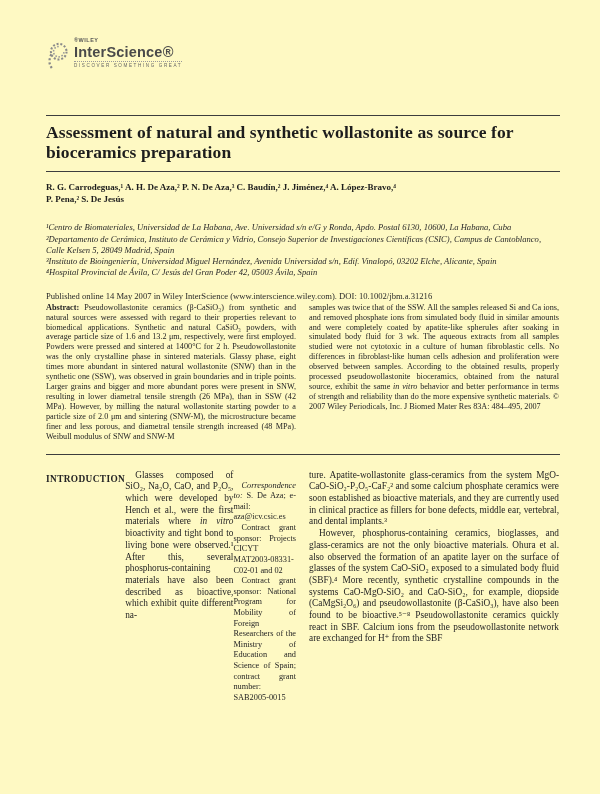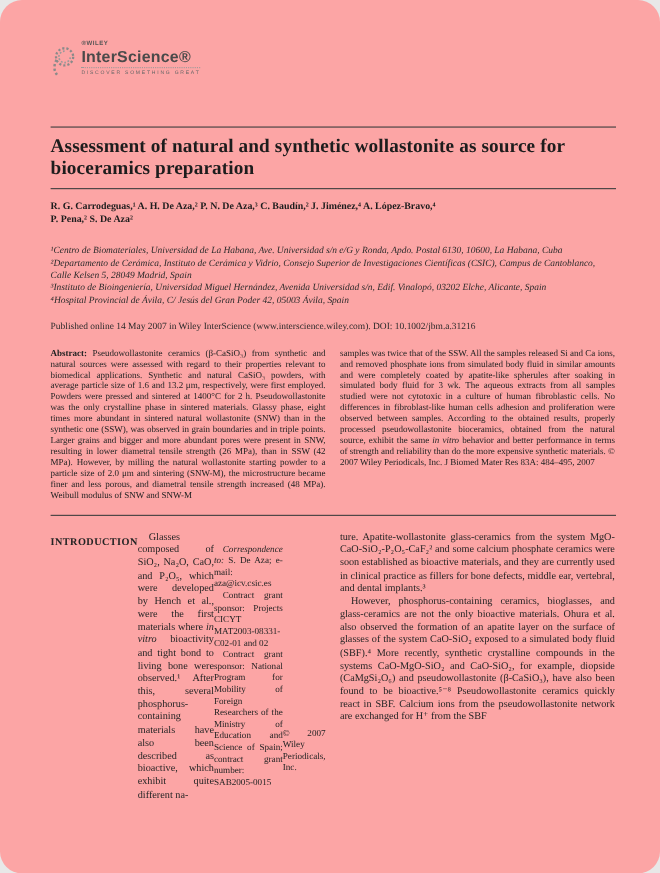--- a/index.html
+++ b/index.html
@@ -1,20 +1,20 @@
 <!DOCTYPE html>
 <html><head>
 <meta charset="utf-8">
 <style>
   html,body{margin:0;padding:0;background:#e8e8e8;}
   .page{
-    width:600px;height:794px;background:#fca5a5;margin:0 auto;
+    width:600px;height:794px;background:#fef9c3;margin:0 auto;
     font-family:"Liberation Serif","DejaVu Serif",serif;
     color:#222;box-sizing:border-box;
-    padding:38px 40px 0 46px;position:relative;overflow:hidden;border-radius:20px;
+    padding:38px 40px 0 46px;position:relative;overflow:hidden;
   }
   .it{font-style:italic;}
   .bd{font-weight:bold;}
 
   
   .logo{display:flex;align-items:flex-start;gap:4px;height:44px;margin-bottom:33px;margin-left:-2px;}
   .logo-globe{margin-top:2px;}
   .logo-text{display:flex;flex-direction:column;line-height:1;}
   .logo-wiley{font-family:"Liberation Sans","DejaVu Sans",sans-serif;font-size:5.5px;font-weight:bold;color:#555;letter-spacing:.5px;margin-bottom:1px;}
   .logo-brand{font-family:"Liberation Sans","DejaVu Sans",sans-serif;font-size:14.5px;font-weight:bold;color:#4a4a4a;letter-spacing:.2px;}
@@ -23,21 +23,21 @@
   
   .rule{border:none;border-top:1.4px solid #3d3d3d;margin:0;}
 
   
   .title{font-size:17.5px;font-weight:bold;line-height:1.13;margin:7px 0 8px 0;max-width:478px;letter-spacing:.1px;color:#1d1d1d;}
   .authors{margin-top:9px;font-size:9px;font-weight:bold;line-height:1.38;color:#1d1d1d;}
   .affils{margin-top:17px;font-size:8.6px;font-style:italic;line-height:1.3;max-width:516px;color:#2a2a2a;}
   .dates{margin-top:13px;font-size:8.6px;line-height:1.34;color:#2a2a2a;}
 
   
-  .abstract{display:flex;gap:13px;margin-top:14px;}
+  .abstract{display:flex;gap:13px;}
   .abstract .col{width:250px;font-size:8.2px;line-height:1.21;text-align:justify;color:#242424;}
   .abstract p{margin:0;}
   .abstract .keywords{margin-top:9px;}
 
   .rule-abs{margin-top:12px;}
 
   
   .main{display:flex;gap:13px;margin-top:15px;height:238px;}
   .main .col{width:250px;font-size:9.3px;line-height:1.26;text-align:justify;color:#242424;}
   .col-left{display:flex;flex-direction:row;}
@@ -69,21 +69,21 @@
   </div>
 
   <hr class="rule">
 
   <h1 class="title">Assessment of natural and synthetic wollastonite as source for bioceramics preparation</h1>
 
   <hr class="rule">
 
   <div class="authors">
     <div>R. G. Carrodeguas,¹ A. H. De Aza,² P. N. De Aza,³ C. Baudín,² J. Jiménez,⁴ A. López-Bravo,⁴</div>
-    <div>P. Pena,² S. De Aza²</div>
+    <div>P. Pena,² S. De Jesús</div>
   </div>
 
   <div class="affils">
     <div>¹Centro de Biomateriales, Universidad de La Habana, Ave. Universidad s/n e/G y Ronda, Apdo. Postal 6130, 10600, La Habana, Cuba</div>
     <div>²Departamento de Cerámica, Instituto de Cerámica y Vidrio, Consejo Superior de Investigaciones Científicas (CSIC), Campus de Cantoblanco, Calle Kelsen 5, 28049 Madrid, Spain</div>
     <div>³Instituto de Bioingeniería, Universidad Miguel Hernández, Avenida Universidad s/n, Edif. Vinalopó, 03202 Elche, Alicante, Spain</div>
     <div>⁴Hospital Provincial de Ávila, C/ Jesús del Gran Poder 42, 05003 Ávila, Spain</div>
   </div>
 
   <div class="dates">
@@ -103,21 +103,20 @@
 
   <div class="main">
     <div class="col col-left">
       <h2 class="intro-heading">INTRODUCTION</h2>
       <p class="body-p">Glasses composed of SiO₂, Na₂O, CaO, and P₂O₅, which were developed by Hench et al., were the first materials where <span class="it">in vitro</span> bioactivity and tight bond to living bone were observed.¹ After this, several phosphorus-containing materials have also been described as bioactive, which exhibit quite different na-</p>
       <div class="footnotes">
         <p><span class="it">Correspondence to:</span> S. De Aza; e-mail: aza@icv.csic.es</p>
         <p>Contract grant sponsor: Projects CICYT MAT2003-08331-C02-01 and 02</p>
         <p>Contract grant sponsor: National Program for Mobility of Foreign Researchers of the Ministry of Education and Science of Spain; contract grant number: SAB2005-0015</p>
       </div>
-      <p class="copyright">© 2007 Wiley Periodicals, Inc.</p>
     </div>
     <div class="col">
       <p class="body-p no-indent">ture. Apatite-wollastonite glass-ceramics from the system MgO-CaO-SiO₂-P₂O₅-CaF₂² and some calcium phosphate ceramics were soon established as bioactive materials, and they are currently used in clinical practice as fillers for bone defects, middle ear, vertebral, and dental implants.³</p>
       <p class="body-p">However, phosphorus-containing ceramics, bioglasses, and glass-ceramics are not the only bioactive materials. Ohura et al. also observed the formation of an apatite layer on the surface of glasses of the system CaO-SiO₂ exposed to a simulated body fluid (SBF).⁴ More recently, synthetic crystalline compounds in the systems CaO-MgO-SiO₂ and CaO-SiO₂, for example, diopside (CaMgSi₂O₆) and pseudowollastonite (β-CaSiO₃), have also been found to be bioactive.⁵⁻⁸ Pseudowollastonite ceramics quickly react in SBF. Calcium ions from the pseudowollastonite network are exchanged for H⁺ from the SBF</p>
     </div>
   </div>
 
 </div>
 
 </body></html>

